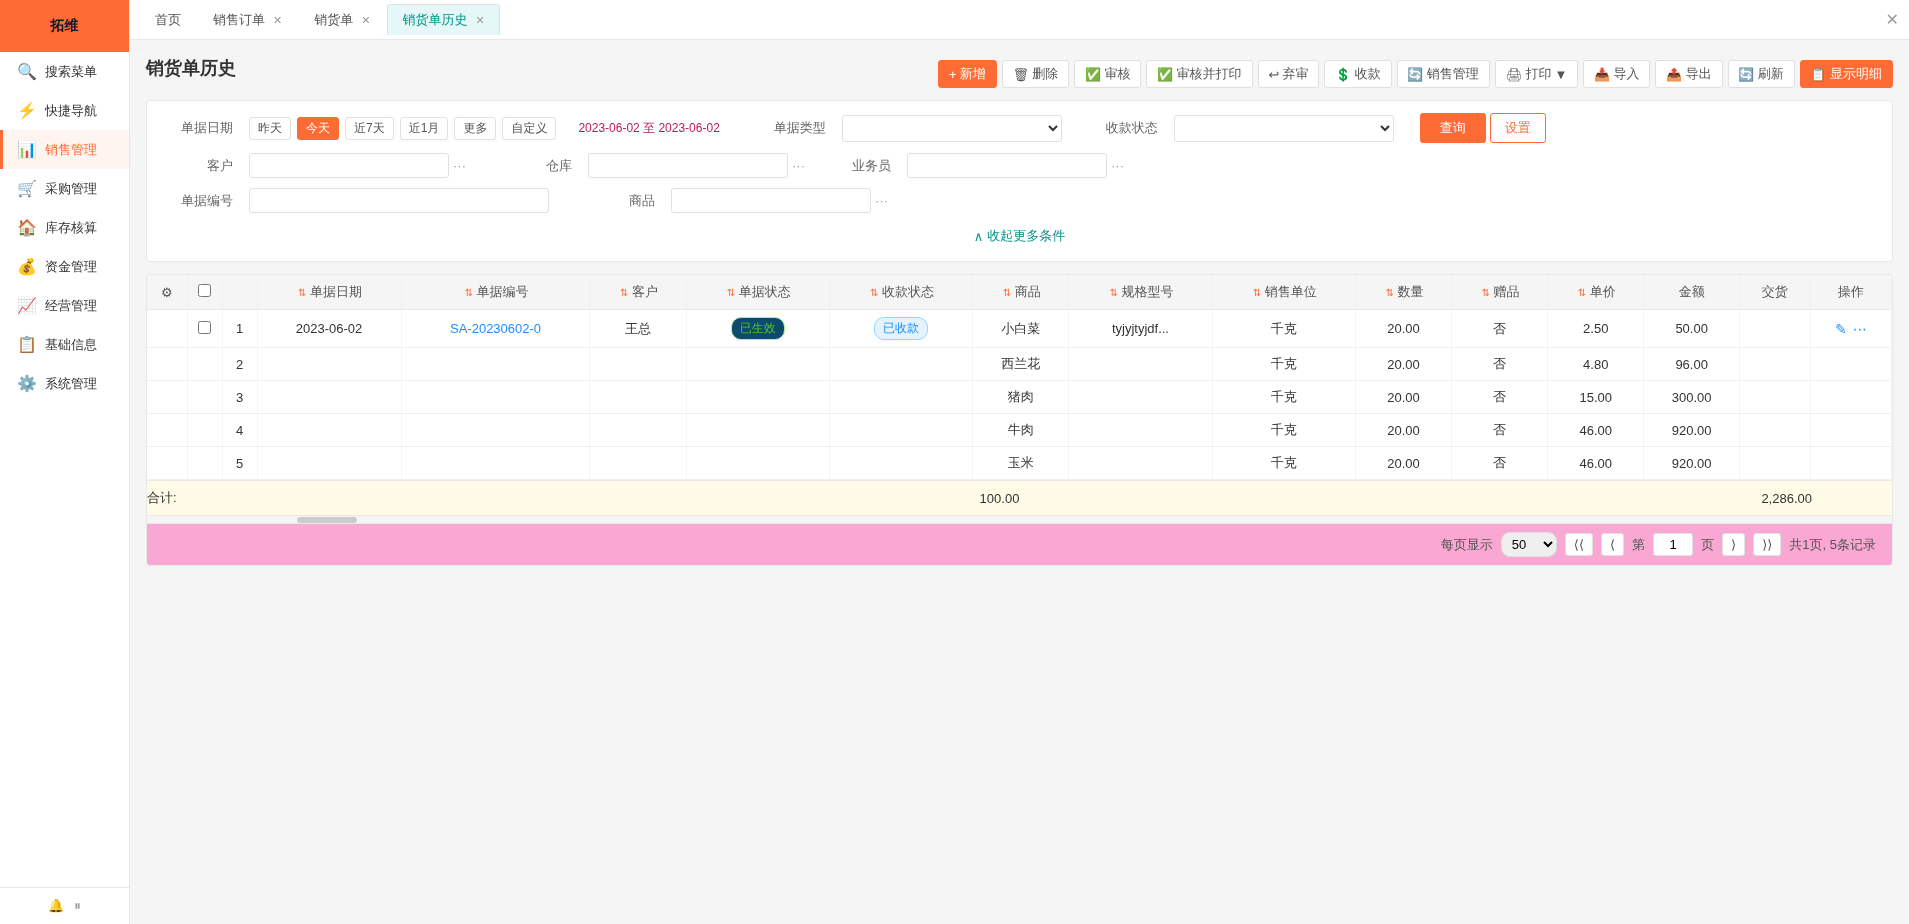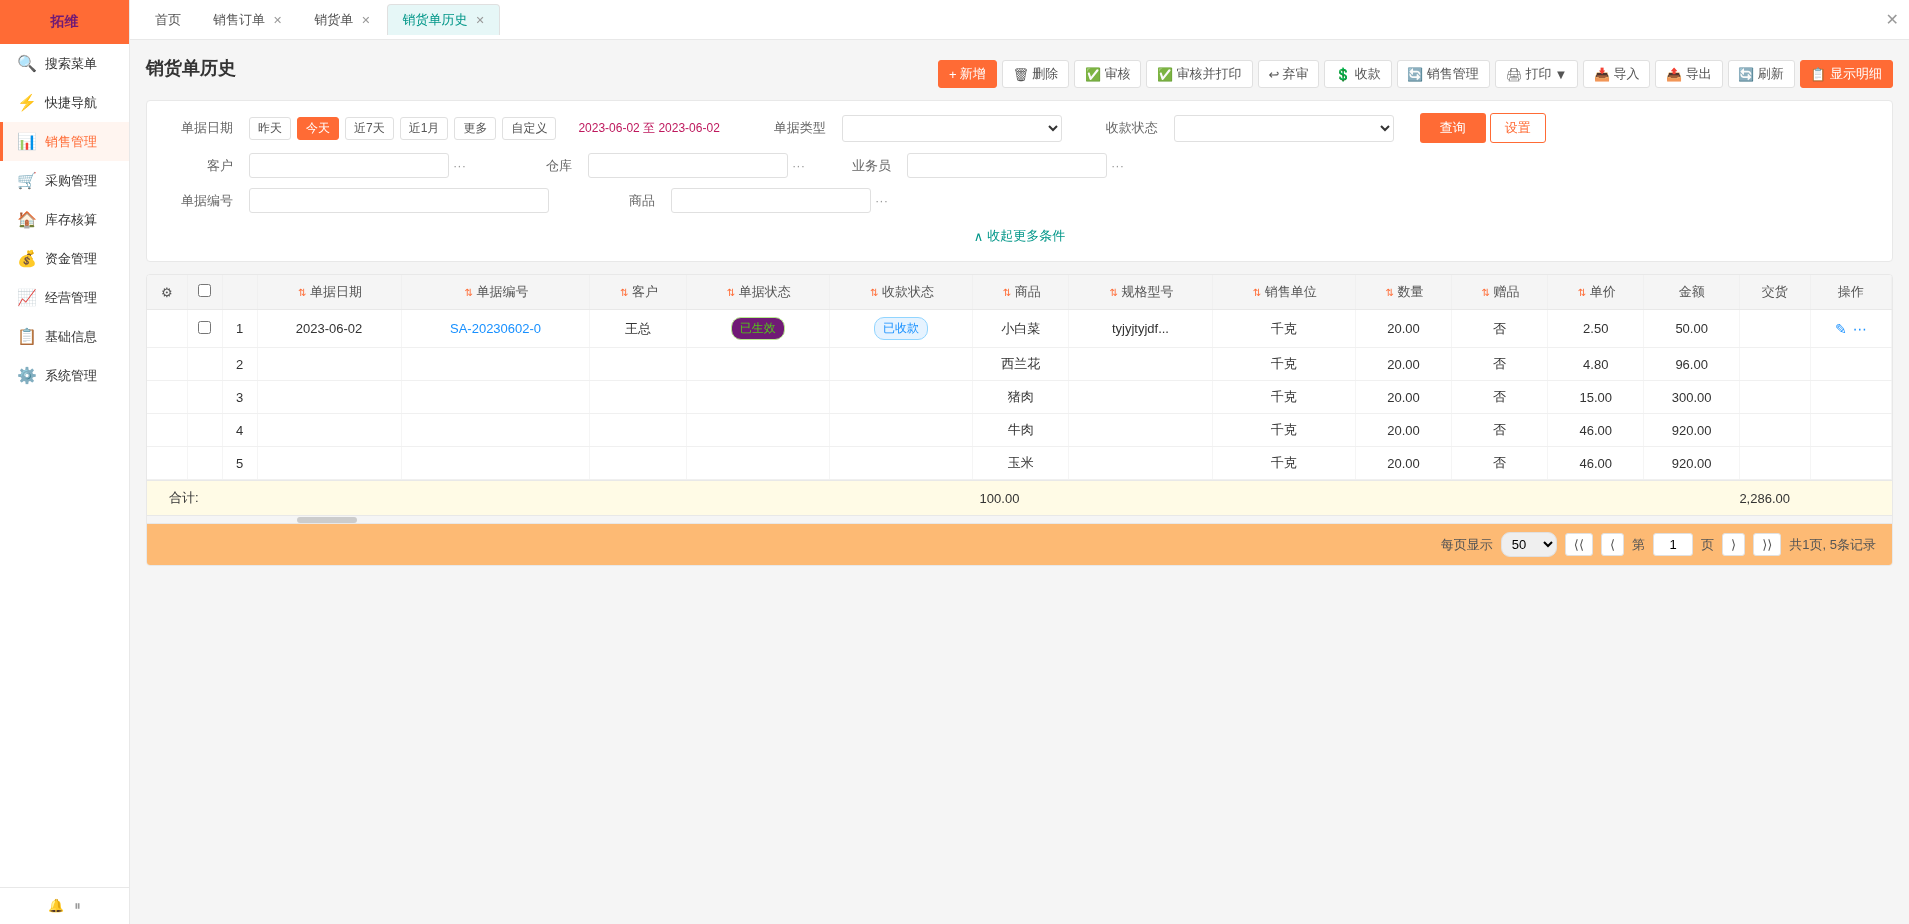--- a/index.html
+++ b/index.html
@@ -8,26 +8,26 @@
     
     .sidebar {
       width: 130px;
       background: #fff;
       border-right: 1px solid #e8e8e8;
       display: flex;
       flex-direction: column;
       flex-shrink: 0;
     }
     .sidebar-logo {
-      height: 44px;
+      height: 52px;
       background: #ff6b35;
       display: flex;
       align-items: center;
       justify-content: center;
-      color: #701a75;
+      color: #0f172a;
       font-size: 14px;
       font-weight: bold;
     }
     .sidebar-item {
       display: flex;
       align-items: center;
       gap: 8px;
       padding: 10px 14px;
       cursor: pointer;
       color: #333;
@@ -215,42 +215,42 @@
       white-space: nowrap;
     }
     .sort-icon { color: #ff6b35; margin-left: 2px; font-size: 10px; }
 
     .status-badge {
       display: inline-block;
       padding: 2px 8px;
       border-radius: 10px;
       font-size: 12px;
     }
-    .status-active { background: #701a75; color: #52c41a; border: 1px solid #b7eb8f; }
+    .status-active { background: #0c4a6e; color: #52c41a; border: 1px solid #b7eb8f; }
     .status-paid { background: #e6f3ff; color: #1890ff; border: 1px solid #91d5ff; }
 
     .link-text { color: #1890ff; cursor: pointer; text-decoration: none; }
 
     
     .table-footer {
       background: #fffbe6;
       border-top: 1px solid #e8e8e8;
-      padding: 8px 22px;
+      padding: 8px 0;
       display: flex;
       align-items: center;
       font-size: 13px;
       color: #333;
     }
     .footer-label { width: 160px; font-weight: 500; }
     .footer-qty { flex: 1; text-align: center; font-weight: 400; }
     .footer-amount { width: 200px; text-align: right; padding-right: 80px; font-weight: 500; }
 
     
     .pagination-bar {
-      background: #fdba74;
+      background: #f9a8d4;
       border-top: 1px solid #e8e8e8;
       padding: 8px 16px;
       display: flex;
       align-items: center;
       justify-content: flex-end;
       gap: 8px;
       font-size: 13px;
       color: #555;
     }
     .page-select { border: 1px solid #e0e0e0; border-radius: 9px; padding: 3px 6px; }

